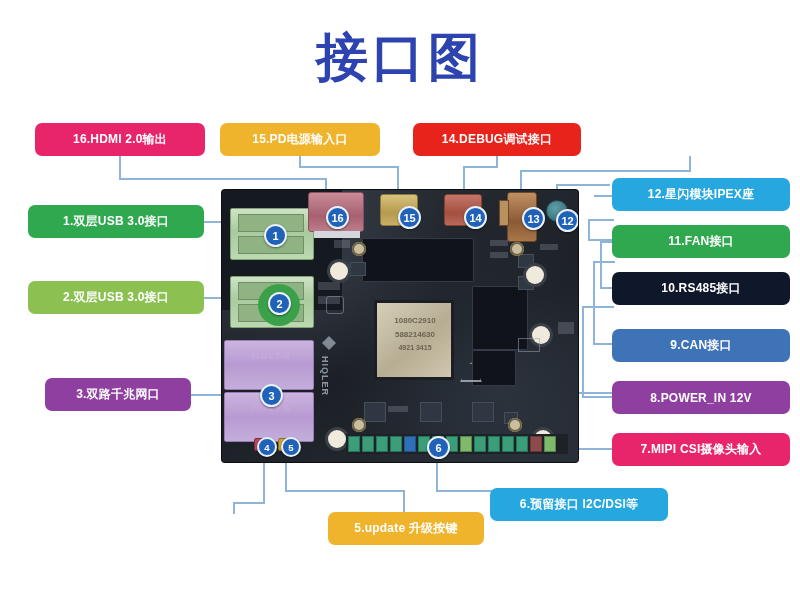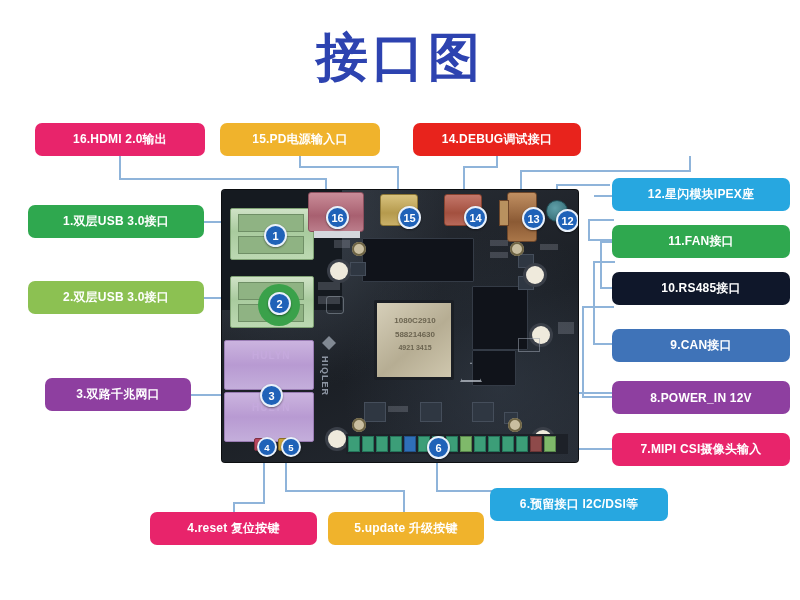--- a/index.html
+++ b/index.html
@@ -321,23 +321,20 @@
   </div>
 
   <div class="pill" style="left:28px;top:281px;width:176px;background:#8cc152;">
     <span>2.双层USB 3.0接口</span>
   </div>
 
   <div class="pill" style="left:45px;top:378px;width:146px;background:#8e3fa0;">
     <span>3.双路千兆网口</span>
   </div>
 
-  <div class="pill" style="left:150px;top:512px;width:167px;background:#e8246b;">
-    <span>4.reset 复位按键</span>
-  </div>
 
   <div class="pill" style="left:328px;top:512px;width:156px;background:#f0b32c;">
     <span>5.update 升级按键</span>
   </div>
 
   <div class="pill" style="left:490px;top:488px;width:178px;background:#27a7e0;">
     <span>6.预留接口 I2C/DSI等</span>
   </div>
 
 </div>

